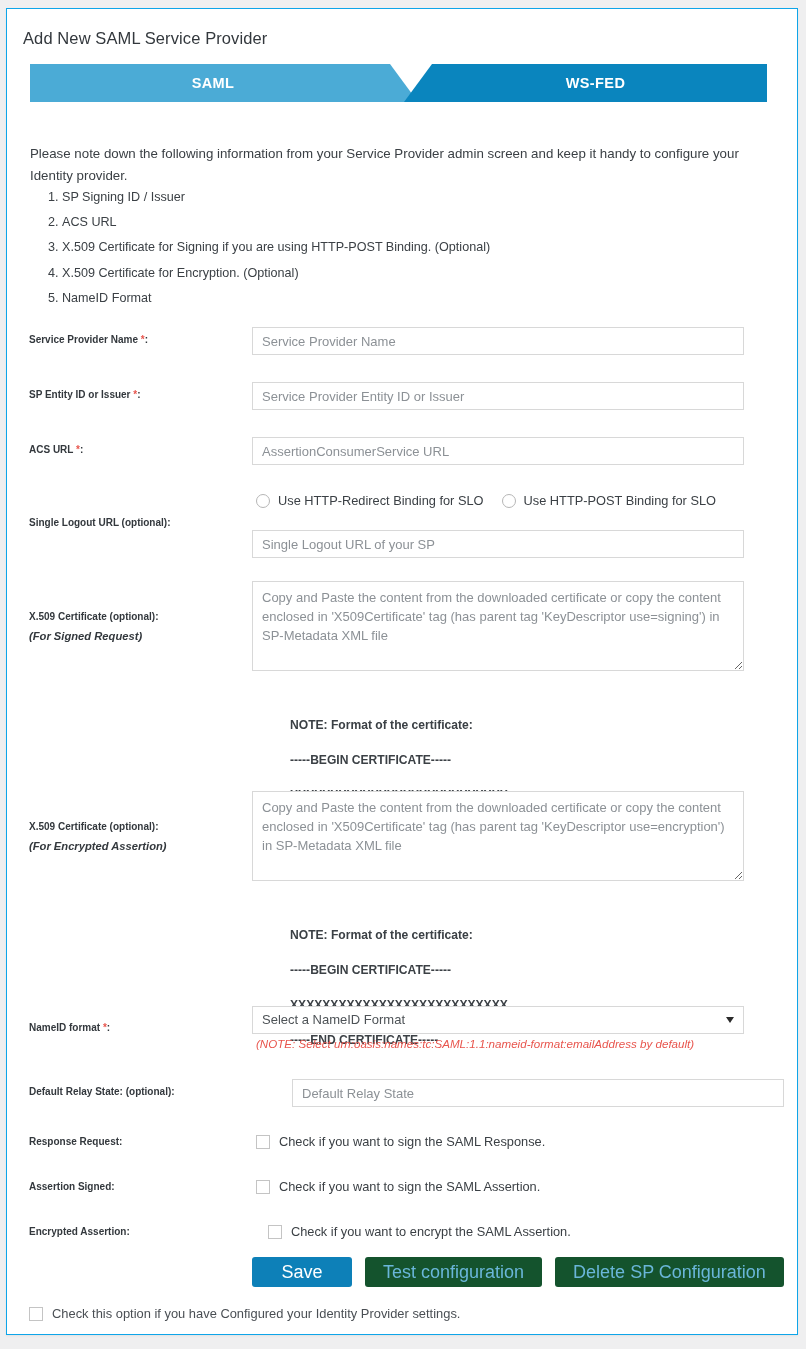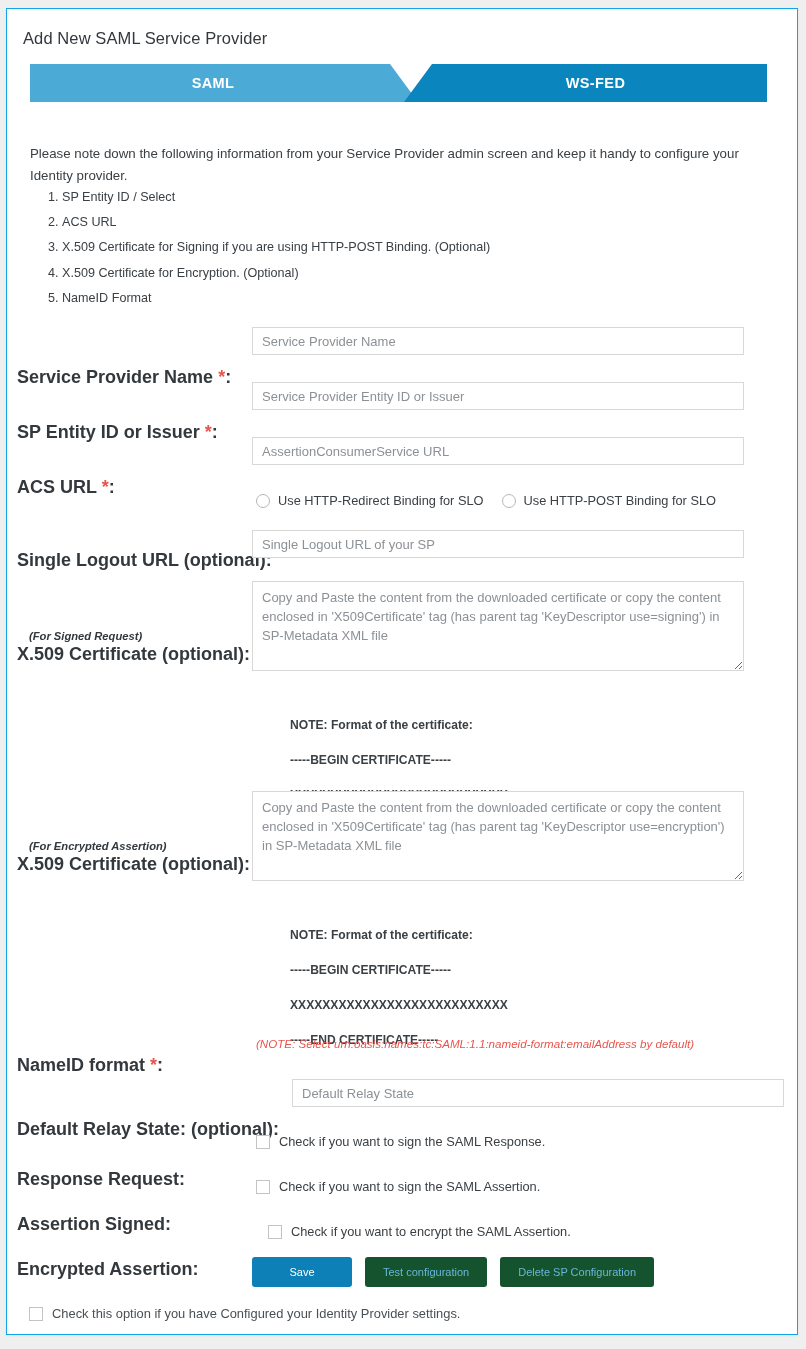--- a/index.html
+++ b/index.html
@@ -75,26 +75,25 @@
     font-size: 12.6px;
     color: #3b4045;
     list-style-position: outside;
   }
   .intro-list li { margin-bottom: 9.5px; line-height: 1.25; }
 
   
   .form { position: absolute; left: 0; top: 0; width: 792px; }
   .row { position: absolute; left: 0; width: 792px; }
   .lbl {
-    position: absolute; left: 10px;
-    font-size: 18px;
+    position: absolute; left: 22px;
+    font-size: 10px;
     color: #33383d;
     font-weight: bold;
     white-space: nowrap;
-    margin-top: 33px;
   }
   .lbl-sub {
     position: absolute; left: 22px;
     font-size: 11.2px;
     color: #33383d;
     font-weight: bold;
     font-style: italic;
     white-space: nowrap;
   }
   .req { color: #e8554d; font-weight: bold; }
@@ -197,21 +196,21 @@
     white-space: nowrap;
   }
 
   
   .btns { position: absolute; left: 245px; top: 1248px; display: flex; gap: 13px; }
   .btn {
     height: 30px;
     border: none;
     border-radius: 3px;
     font-family: "Liberation Sans", sans-serif;
-    font-size: 11px;
+    font-size: 18px;
     padding: 0 18px;
     cursor: pointer;
     display: flex; align-items: center; justify-content: center;
   }
   .btn-primary { background: #0d80b8; color: #ffffff; min-width: 100px; }
   .btn-muted { background: #14532d; color: #6ab6d9; }
 
   .bottom-cb {
     position: absolute; left: 22px; top: 1297px;
     display: flex; align-items: center; cursor: pointer;
@@ -225,21 +224,21 @@
 
   <div class="page-title">Add New SAML Service Provider</div>
 
   <div class="tabs">
     <div class="tab tab-saml">SAML</div>
     <div class="tab tab-wsfed">WS-FED</div>
   </div>
 
   <div class="intro">Please note down the following information from your Service Provider admin screen and keep it handy to configure your Identity provider.</div>
   <ol class="intro-list">
-    <li>SP Entity ID / Select</li>
+    <li>SP Signing ID / Issuer</li>
     <li>ACS URL</li>
     <li>X.509 Certificate for Signing if you are using HTTP-POST Binding. (Optional)</li>
     <li>X.509 Certificate for Encryption. (Optional)</li>
     <li>NameID Format</li>
   </ol>
 
   <div class="form">
 
     <div class="row" style="top:318px; height:44px;">
       <div class="lbl" style="top:7px;"><span>Service Provider Name</span> <span class="req">*</span><span>:</span></div>
@@ -292,20 +291,24 @@
 
     <div class="note" style="top:900px;">
       <b>NOTE: Format of the certificate:</b><br>
       <b>-----BEGIN CERTIFICATE-----</b><br>
       <b>XXXXXXXXXXXXXXXXXXXXXXXXXXX</b><br>
       <b>-----END CERTIFICATE-----</b>
     </div>
 
     <div class="row" style="top:997px; height:50px;">
       <div class="lbl" style="top:16px;"><span>NameID format</span> <span class="req">*</span><span>:</span></div>
+      <div class="sel-wrap" style="top:0;">
+        <span class="sel-txt">Select a NameID Format</span>
+        <span class="sel-arrow"></span>
+      </div>
       <div class="sel-note" style="top:31px;">(NOTE: Select urn:oasis:names:tc:SAML:1.1:nameid-format:emailAddress by default)</div>
     </div>
 
     <div class="row" style="top:1070px; height:44px;">
       <div class="lbl" style="top:7px;">Default Relay State: (optional):</div>
       <input class="fld" style="top: 0px; margin-left: 40px;" type="text" placeholder="Default Relay State">
     </div>
 
     <div class="row" style="top:1125px; height:28px;">
       <div class="lbl" style="top:2px;">Response Request:</div>

